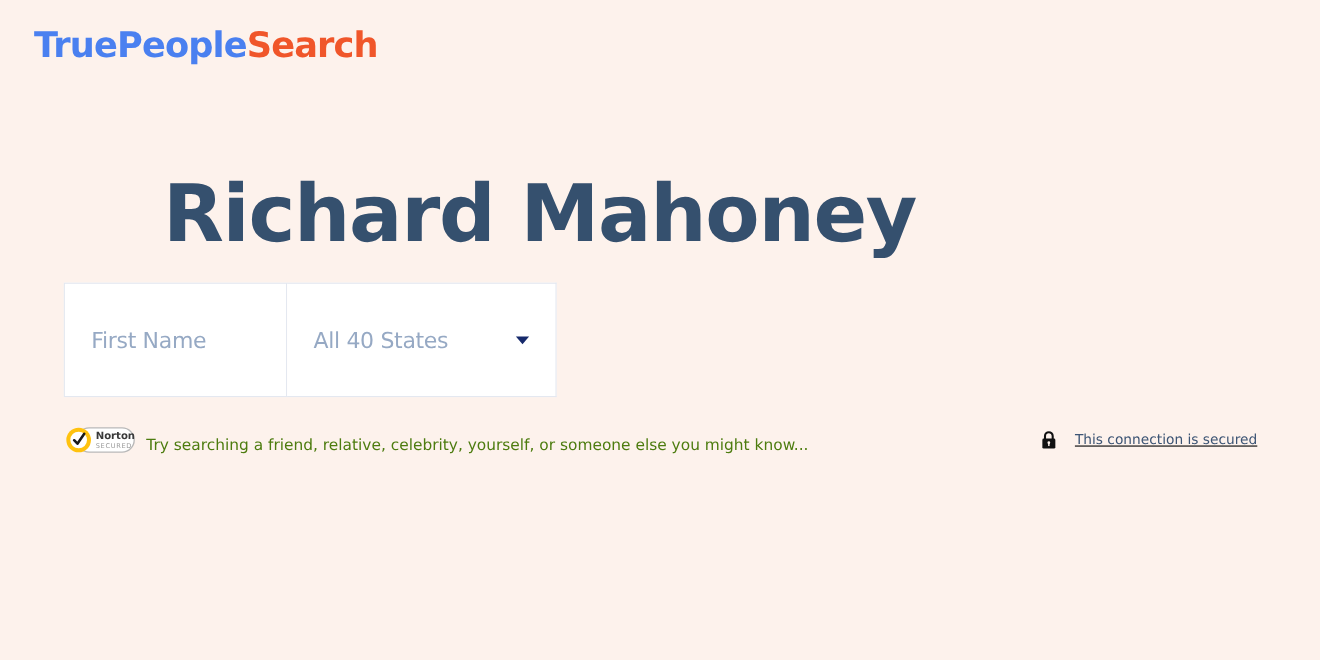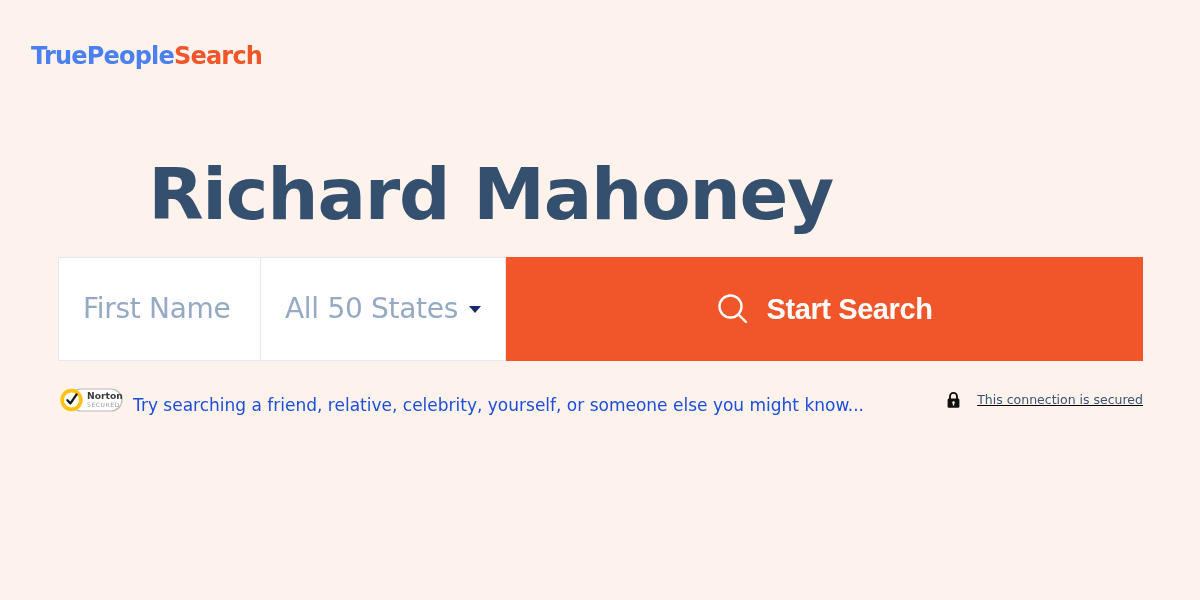--- a/index.html
+++ b/index.html
@@ -12,23 +12,23 @@
     background: #fdf2ec;
     font-family: "DejaVu Sans", sans-serif;
     overflow: hidden;
     position: relative;
   }
 
   
   #logo {
     position: absolute;
     left: 31px;
-    top: 39px;
+    top: 24px;
     font-family: "DejaVu Sans", sans-serif;
-    font-size: 24px;
+    font-size: 32px;
     font-weight: bold;
     letter-spacing: -0.8px;
     line-height: 34px;
     white-space: nowrap;
     cursor: pointer;
   }
   #logo .part-true,
   #logo .part-people { color: #4a80f0; }
   #logo .part-search { color: #f0562a; }
 
@@ -68,21 +68,21 @@
     padding-left: 24px;
     position: relative;
   }
   .field + .field { border-left: none; }
   .field.first  { width: 203px; }
   .field.last   { width: 198px; }
   .field.city   { width: 148px; }
   .field.state  { width: 245px; padding-right: 14px; }
 
   .field .ph {
-    font-size: 28px;
+    font-size: 20px;
     color: #96a9c4;
     font-weight: normal;
     letter-spacing: -0.3px;
     line-height: 32px;
     white-space: nowrap;
   }
 
   #state-select-wrap {
     display: flex;
     align-items: center;
@@ -141,22 +141,22 @@
     align-items: flex-end;
   }
   #norton-badge {
     width: 66px;
     height: 26px;
     display: block;
     flex: 0 0 auto;
     cursor: pointer;
   }
   #tagline {
-    font-size: 17px;
-    color: #1d4ed8;
+    font-size: 14px;
+    color: #4d7c0f;
     margin-left: 9px;
     white-space: nowrap;
     line-height: 16px;
   }
   #secure-right {
     display: flex;
     align-items: center;
     text-decoration: underline;
   }
   #lock-icon {
@@ -185,32 +185,25 @@
 <div id="search-bar">
 
   <div class="field first">
     <span class="ph">First Name</span>
   </div>
 
 
 
   <div class="field state">
     <div id="state-select-wrap">
-      <span class="ph">All 50 States</span>
+      <span class="ph">All 40 States</span>
       <span id="caret-down"></span>
     </div>
   </div>
 
-  <button id="start-search-button">
-    <svg id="search-glyph" viewBox="0 0 34 34">
-      <circle cx="14.5" cy="14.5" r="11" fill="none" stroke="#ffffff" stroke-width="2.4"></circle>
-      <line x1="22.6" y1="22.6" x2="30" y2="30" stroke="#ffffff" stroke-width="2.4" stroke-linecap="round"></line>
-    </svg>
-    <span id="start-search-label">Start Search</span>
-  </button>
 </div>
 
 <div id="footer-row">
 
   <div id="trust-left">
     <svg id="norton-badge" viewBox="0 0 66 26">
       <rect x="12" y="2" width="52" height="22" rx="11" fill="#ffffff" stroke="#b9b9b9" stroke-width="1.2"></rect>
       <text x="29" y="12.2" font-family="DejaVu Sans, sans-serif" font-size="9.2" font-weight="bold" fill="#3a3a3a">Norton</text>
       <text x="29" y="20.4" font-family="DejaVu Sans, sans-serif" font-size="6" letter-spacing="0.6" fill="#9b9b9b">SECURED</text>
       <circle cx="13.5" cy="13" r="11.2" fill="#ffc20e"></circle>

